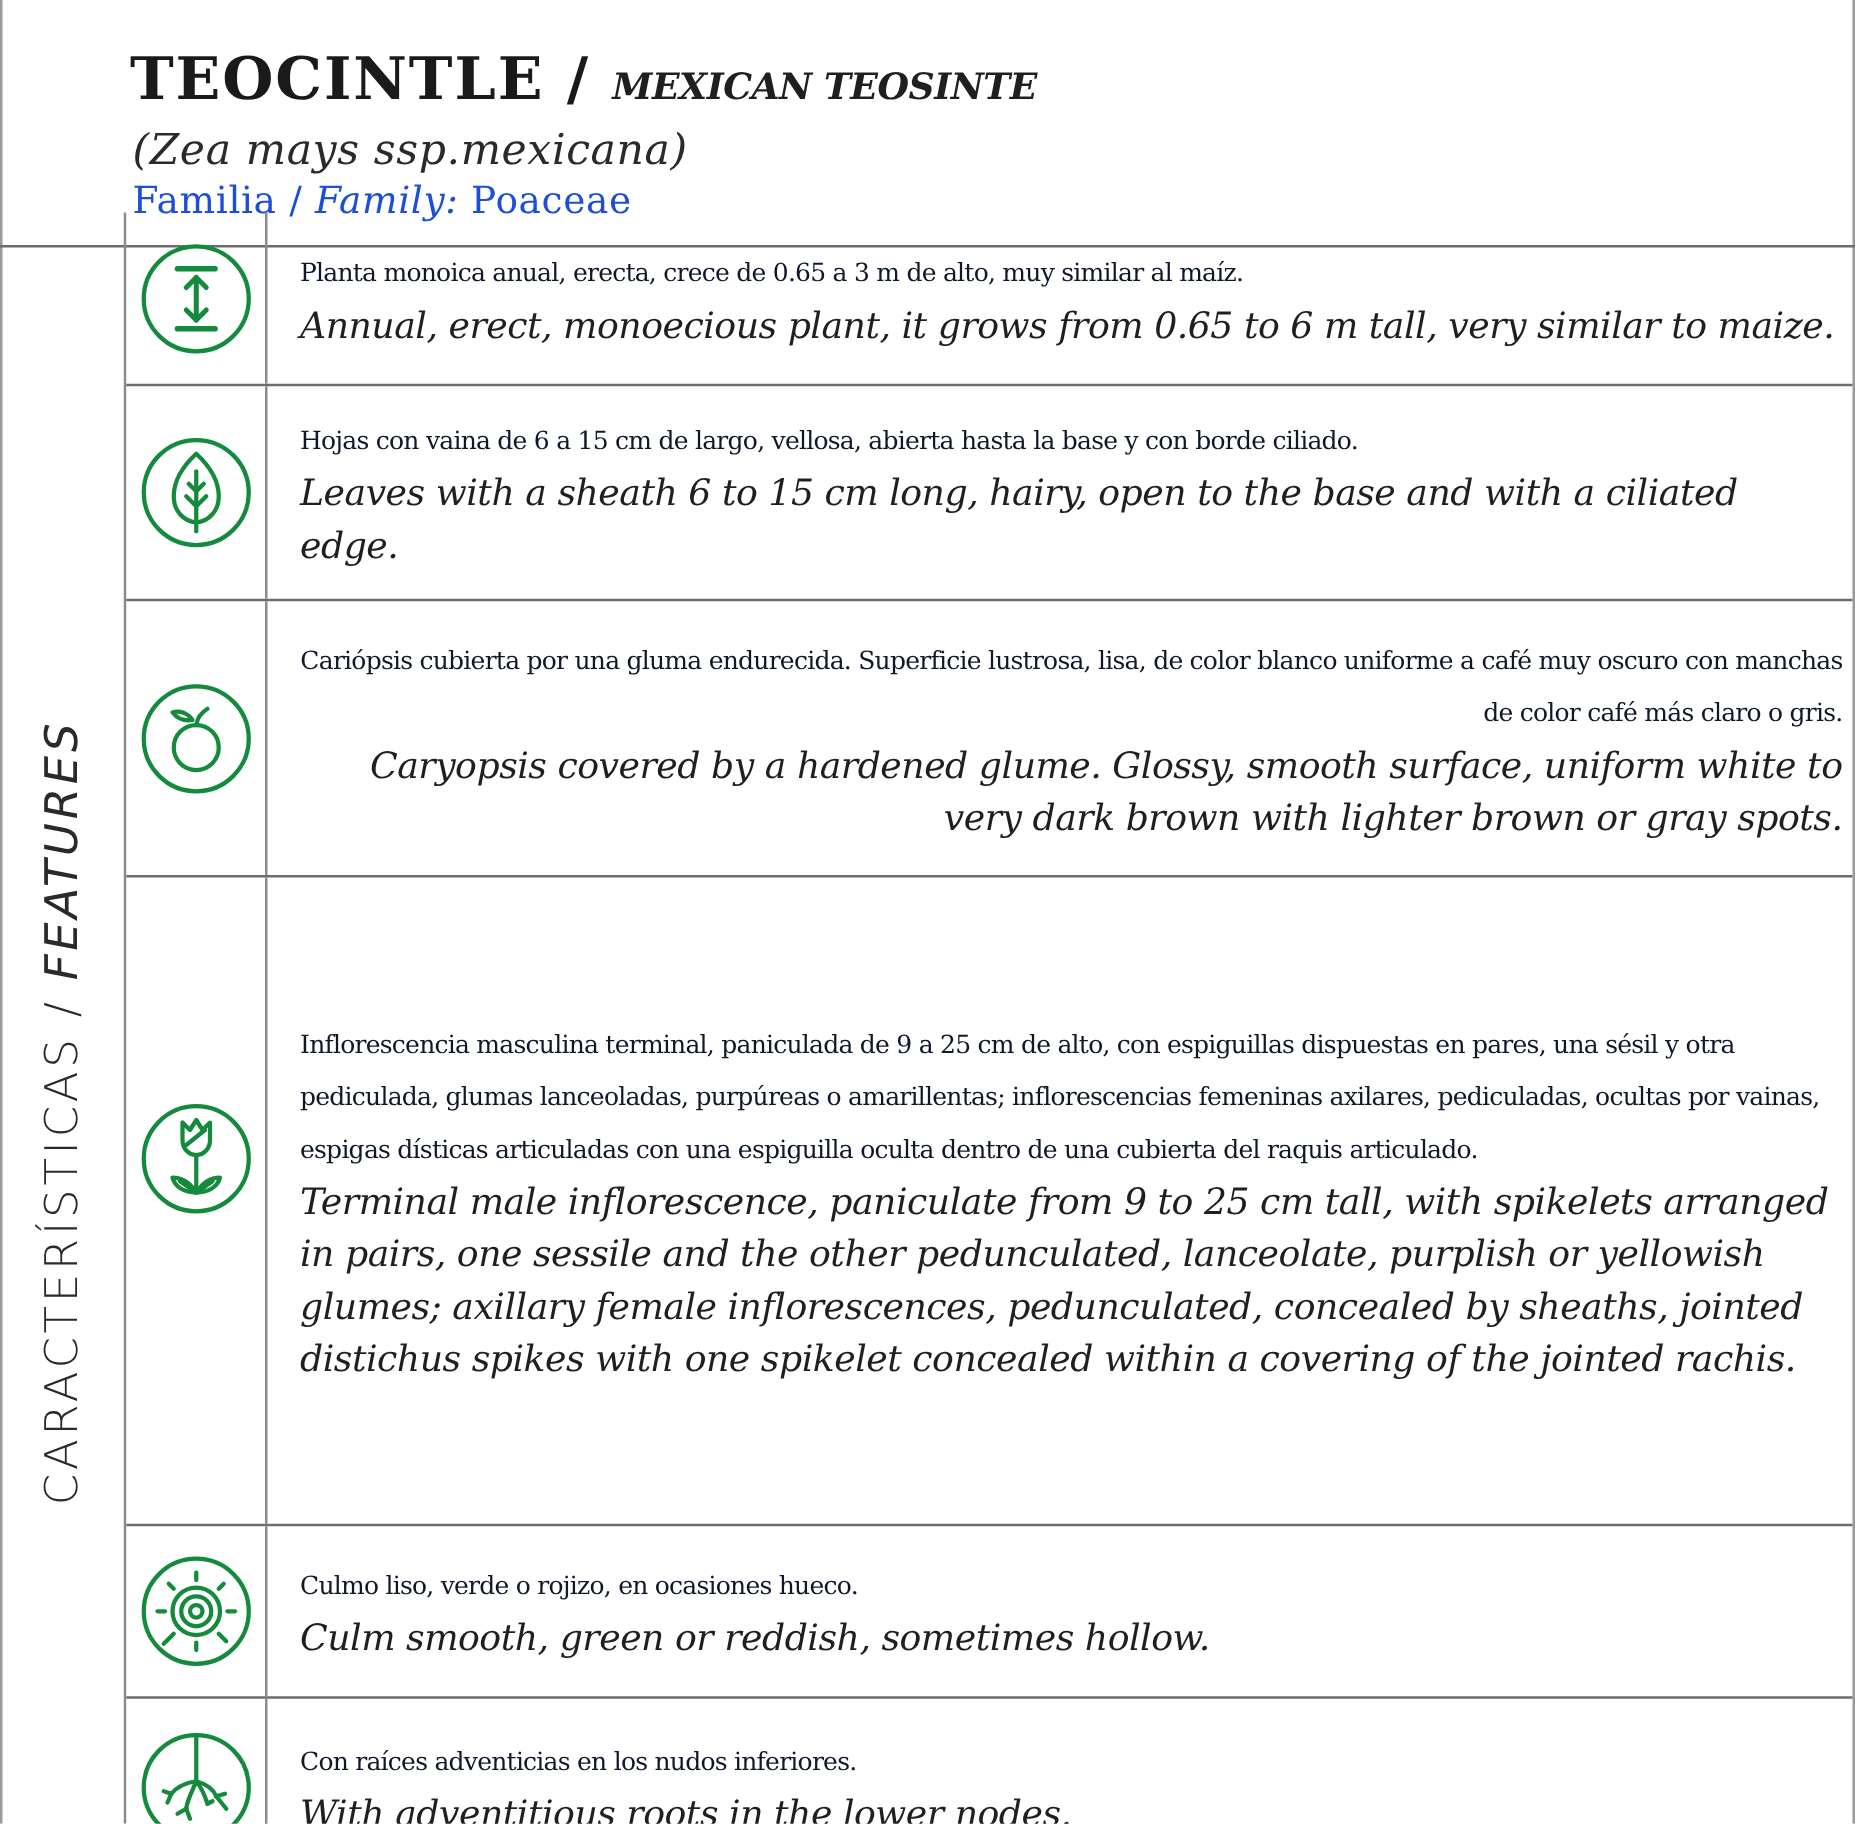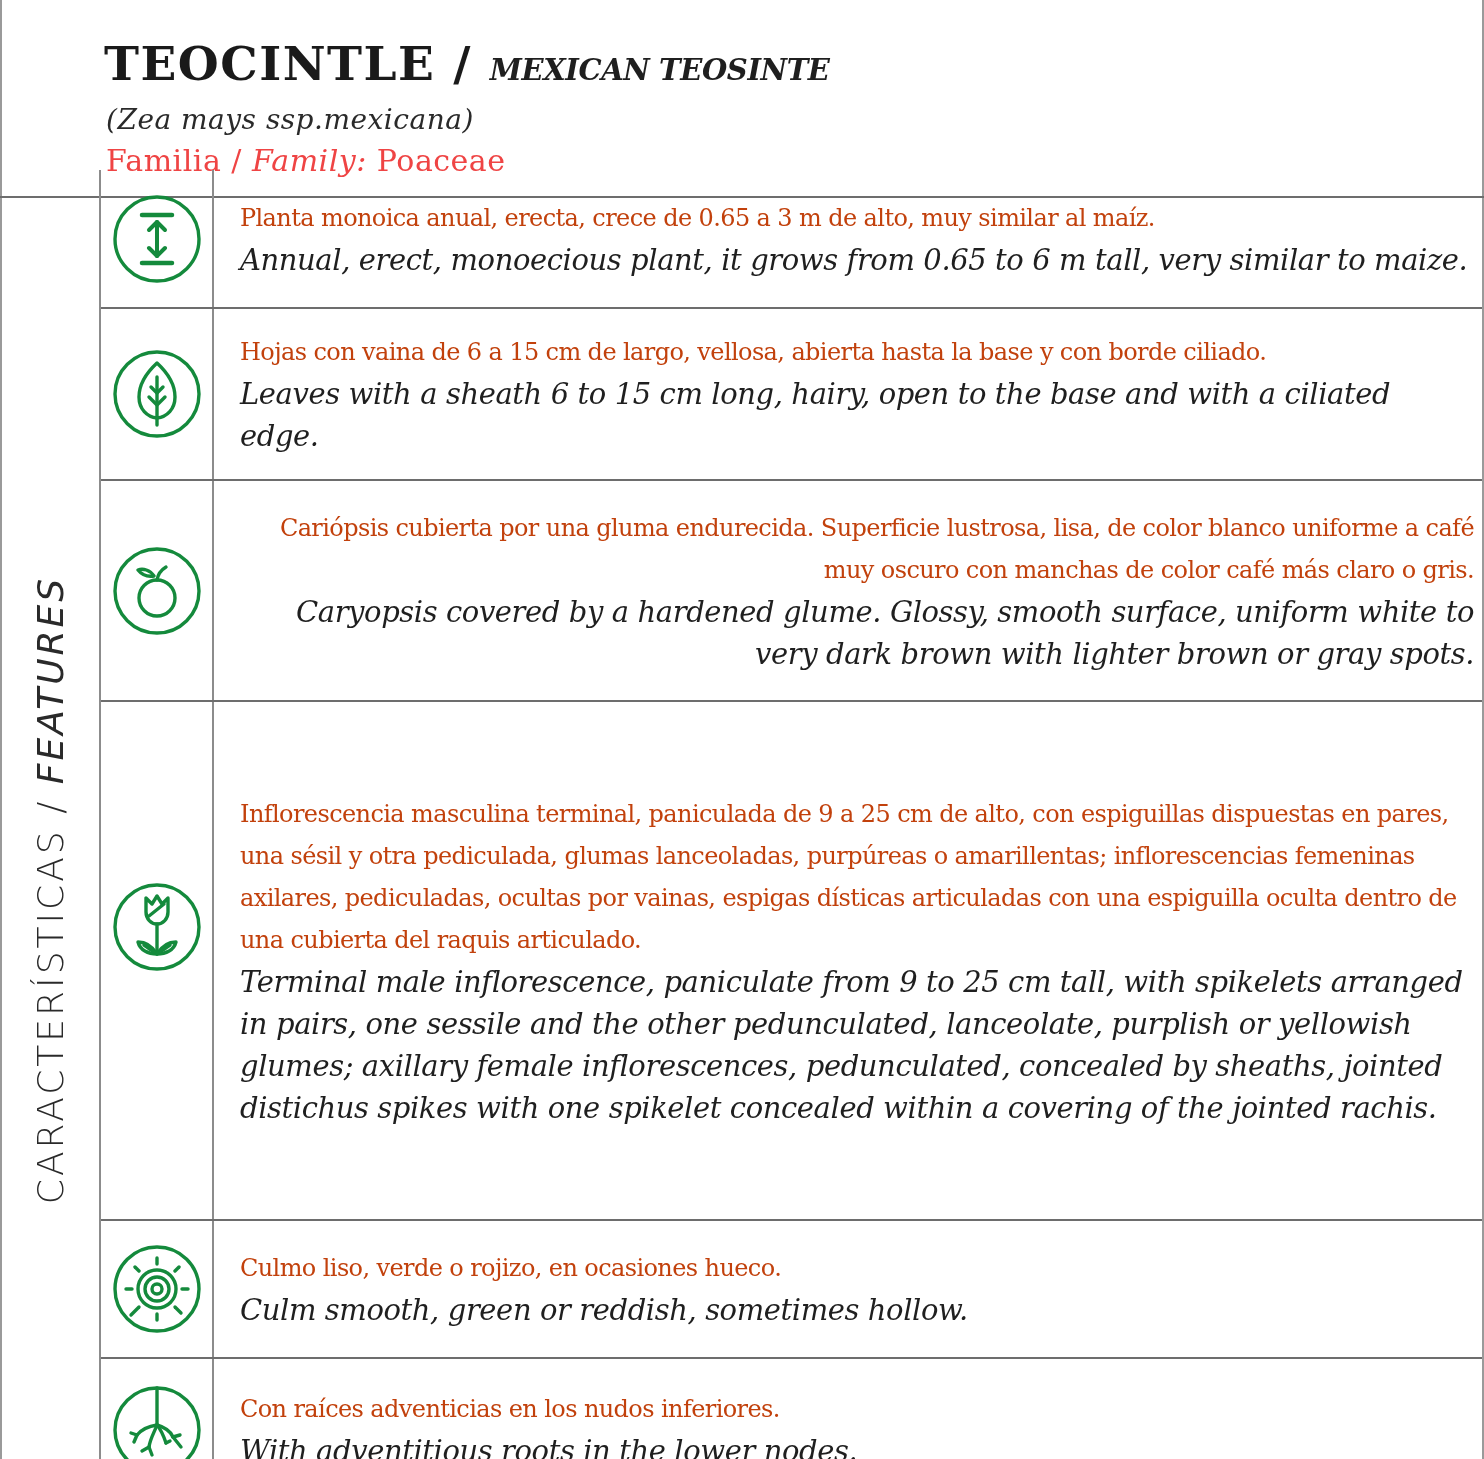--- a/index.html
+++ b/index.html
@@ -12,25 +12,25 @@
   }
 
   .header { position: absolute; left: 0; top: 0; width: 1484px; height: 170px; border-bottom: 2px solid #6d6d6d; margin-top: 28px; }
   .title {
     position: absolute; left: 104px; top: 8px;
     font-family: "DejaVu Serif", serif; font-weight: bold; font-size: 47px;
     letter-spacing: 1.5px; color: #1a1a1a; white-space: nowrap; line-height: 56px;
   }
   .title .en { font-style: italic; }
   .sci {
-    position: absolute; left: 106px; top: 72px; font-style: italic; font-size: 28px;
+    position: absolute; left: 106px; top: 72px; font-style: italic; font-size: 34px;
     color: #2a2a2a; line-height: 40px; white-space: nowrap; letter-spacing: 0.5px;
   }
   .family {
-    position: absolute; left: 106px; top: 113px; font-size: 30px; color: #ef4444;
+    position: absolute; left: 106px; top: 113px; font-size: 30px; color: #1d4ed8;
     line-height: 40px; white-space: nowrap; letter-spacing: 0.5px;
   }
   .family em { font-style: italic; }
 
   .side-label-col {
     position: absolute; left: 0; top: 170px; width: 101px; height: 1289px;
     border-right: 2px solid #8c8c8c;
   }
   .side-label {
     position: absolute; left: 50px; top: 720px;
@@ -45,21 +45,21 @@
   .row:last-child { border-bottom: none; }
   .icon-cell {
     width: 113px; flex: 0 0 113px; border-right: 2px solid #8c8c8c;
     display: flex; align-items: center; justify-content: center;
   }
   .icon-cell svg { width: 90px; height: 90px; display: block; }
   .text-cell {
     flex: 1; padding-left: 26px; padding-right: 8px;
     display: flex; flex-direction: column; justify-content: center;
   }
-  .es { font-size: 24px; line-height: 42px; color: #c2410c; letter-spacing: -0.6px; }
+  .es { font-size: 20px; line-height: 42px; color: #0f172a; letter-spacing: -0.6px; }
   .en { font-size: 29px; line-height: 42px; color: #1f1f1f; font-style: italic; letter-spacing: -0.4px; }
 </style>
 </head>
 <body>
 
 <div class="page-frame"></div>
 
 <div class="header">
   <div class="title"><span>TEOCINTLE / </span><span class="en">MEXICAN TEOSINTE</span></div>
   <div class="sci">(Zea mays ssp.mexicana)</div>

